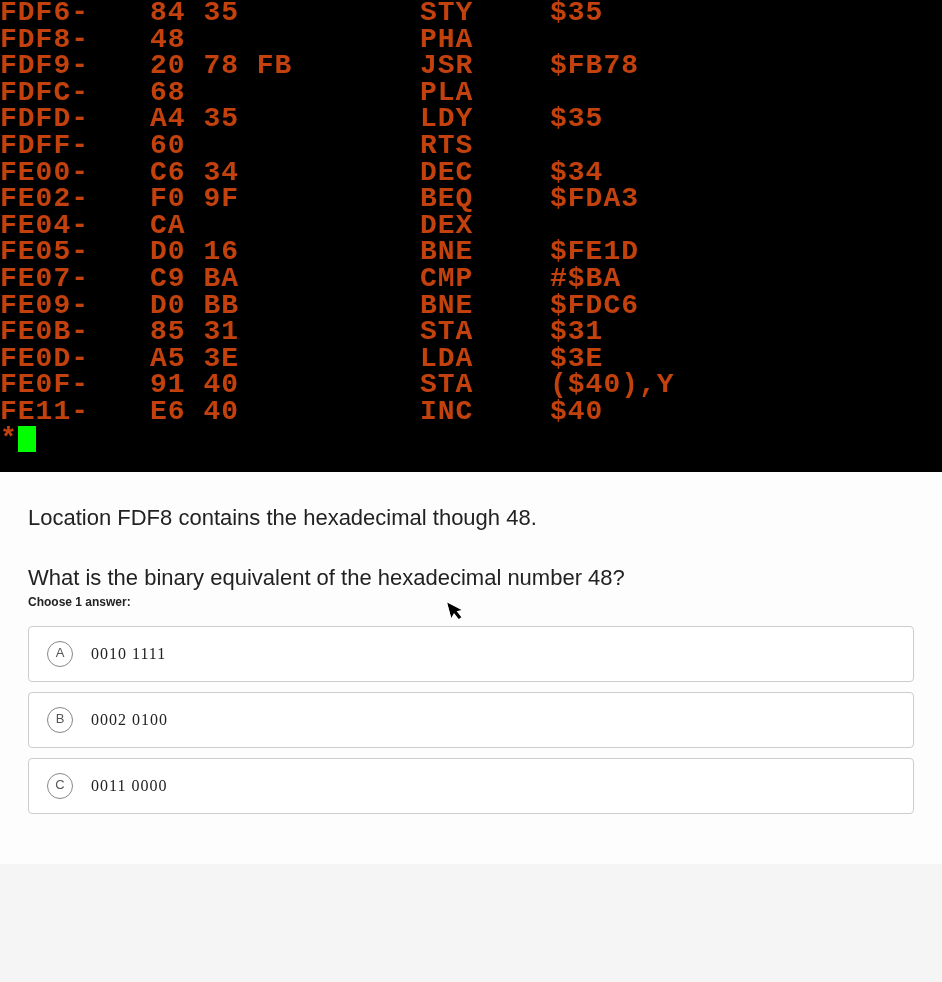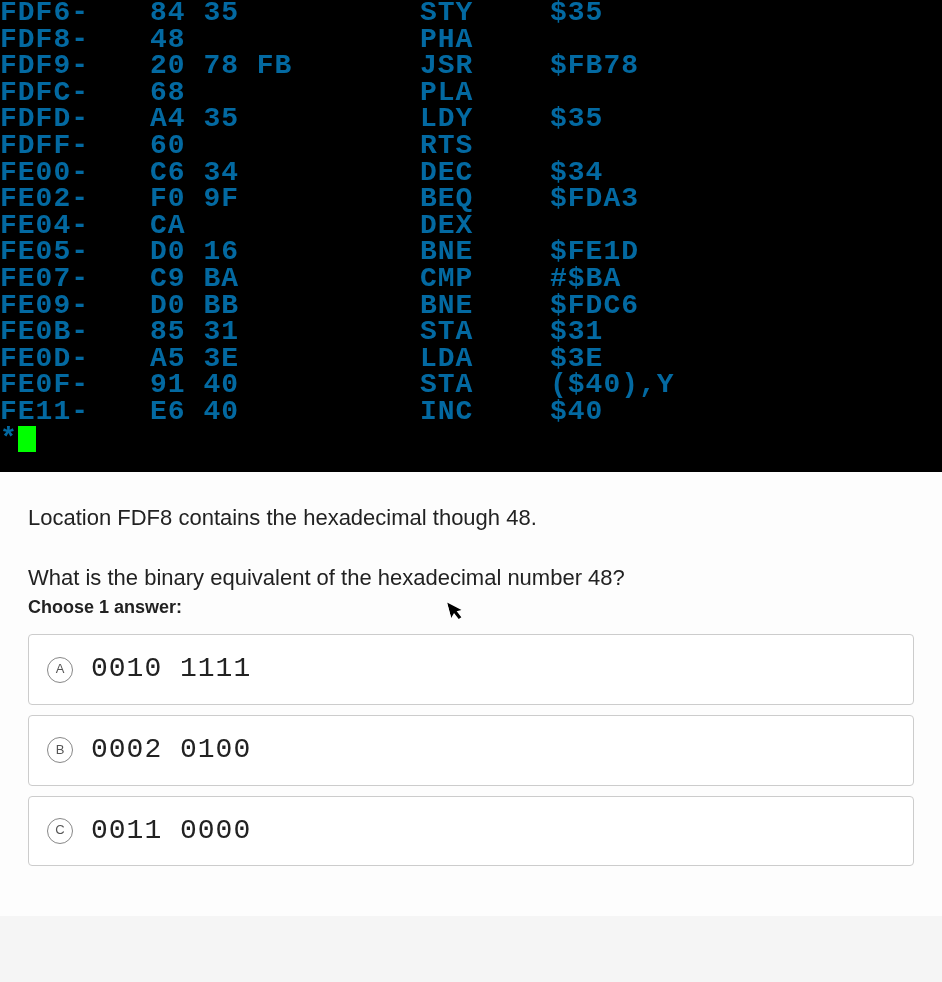--- a/index.html
+++ b/index.html
@@ -1,19 +1,19 @@
 <!DOCTYPE html>
 <html><head>
   <meta charset="utf-8">
   <style>
     * { margin: 0; padding: 0; box-sizing: border-box; }
     body { font-family: -apple-system, BlinkMacSystemFont, "Segoe UI", Helvetica, Arial, sans-serif; background: #f5f5f5; width: 942px; }
     .terminal {
       background: #000;
-      color: #0369a1;
+      color: #c2410c;
       font-family: "Courier New", monospace;
       font-weight: bold;
       font-size: 28px;
       line-height: 0.95;
       padding: 0 32px 20px 0;
       letter-spacing: 1px;
       white-space: pre;
       overflow: hidden;
     }
     .terminal-row {
@@ -33,21 +33,21 @@
     .content {
       background: #fdfdfd;
       padding: 30px 28px 40px 28px;
       font-size: 22px;
       color: #222;
       line-height: 1.45;
     }
     .paragraph { margin-bottom: 28px; }
     .mono { font-family: Liberation Sans, sans-serif; }
     .question { }
-    .choose { font-weight: bold; font-size: 18px; margin-bottom: 14px; }
+    .choose { font-weight: bold; font-size: 12px; margin-bottom: 14px; }
     .answers { display: flex; flex-direction: column; gap: 0; }
     .answer {
       border: 1px solid #ccc;
       border-radius: 4px;
       padding: 14px 18px;
       margin-bottom: 10px;
       display: flex;
       align-items: center;
       gap: 18px;
       cursor: pointer;
@@ -59,22 +59,22 @@
       border: 1.5px solid #888;
       border-radius: 50%;
       display: flex;
       align-items: center;
       justify-content: center;
       font-size: 13px;
       color: #555;
       flex-shrink: 0;
     }
     .answer .value {
-      font-family: Liberation Mono, monospace;
-      font-size: 28px;
+      font-family: Liberation Serif, serif;
+      font-size: 16px;
       letter-spacing: 1px;
     }
     .mouse-cursor {
       position: absolute;
       left: 450px;
       top: 600px;
       font-size: 20px;
       color: #000;
       transform: rotate(-15deg);
       pointer-events: none;

